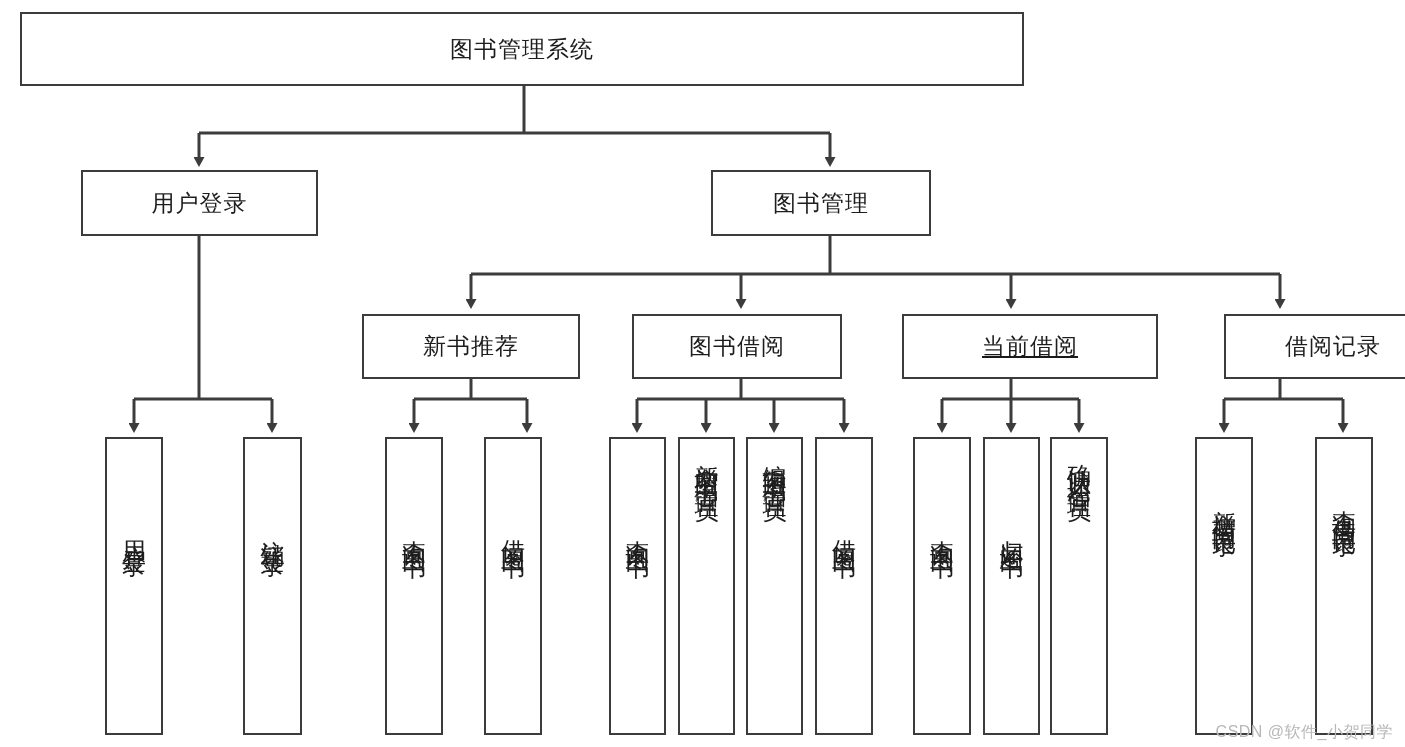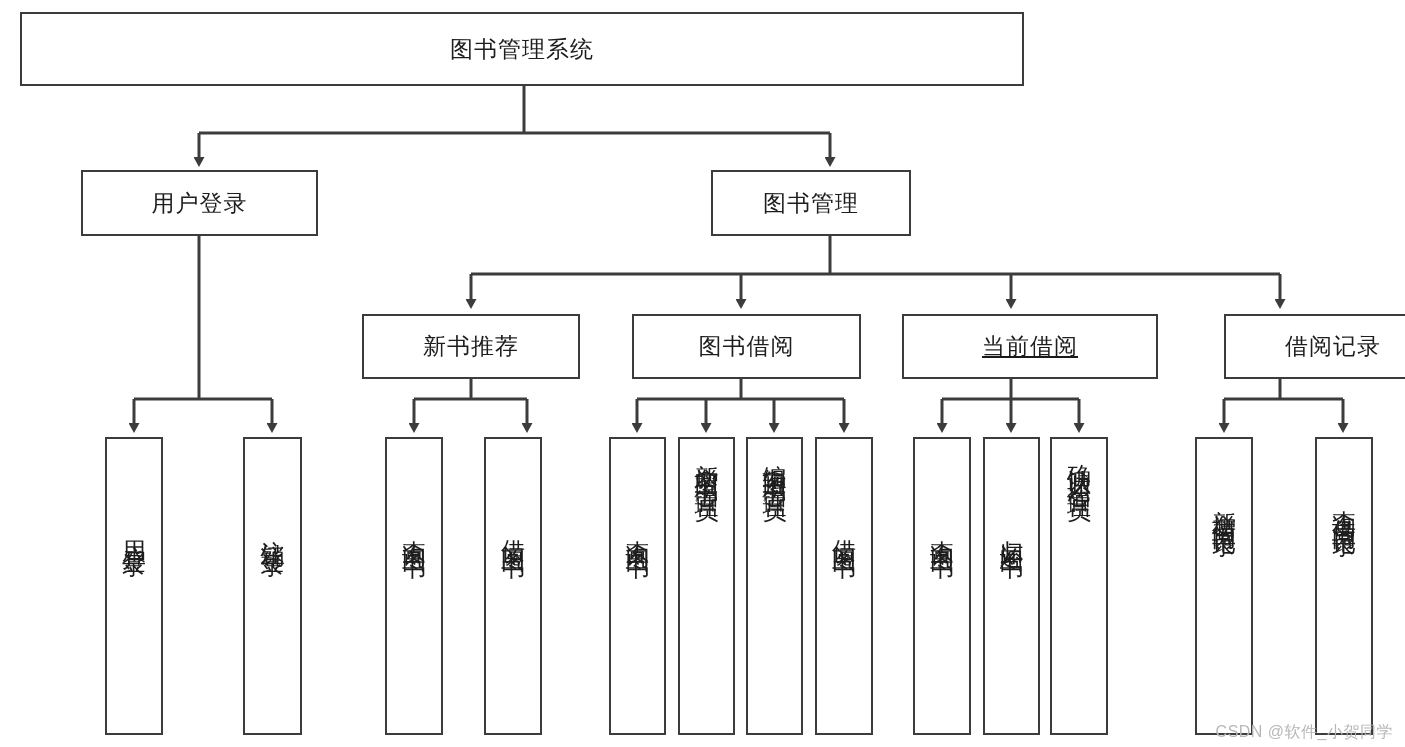--- a/index.html
+++ b/index.html
@@ -131,28 +131,28 @@
     </g>
   </svg>
 
   <div class="node" style="left:20px; top:12px; width:1004px; height:74px;">
     <span class="node-label">图书管理系统</span>
   </div>
 
   <div class="node" style="left:81px; top:170px; width:237px; height:66px;">
     <span class="node-label">用户登录</span>
   </div>
-  <div class="node" style="left:711px; top:170px; width:200px; height:66px;">
+  <div class="node" style="left:711px; top:170px; width:220px; height:66px;">
     <span class="node-label">图书管理</span>
   </div>
 
   <div class="node" style="left:362px; top:314px; width:218px; height:65px;">
     <span class="node-label">新书推荐</span>
   </div>
-  <div class="node" style="left:632px; top:314px; width:229px; height:65px;">
+  <div class="node" style="left:632px; top:314px; width:210px; height:65px;">
     <span class="node-label">图书借阅</span>
   </div>
   <div class="node" style="left:902px; top:314px; width:256px; height:65px;text-decoration:underline;">
     <span class="node-label">当前借阅</span>
   </div>
   <div class="node" style="left:1224px; top:314px; width:218px; height:65px;">
     <span class="node-label">借阅记录</span>
   </div>
 
   <div class="node vertical mid3" style="left:105px; top:437px; width:58px; height:298px;">

